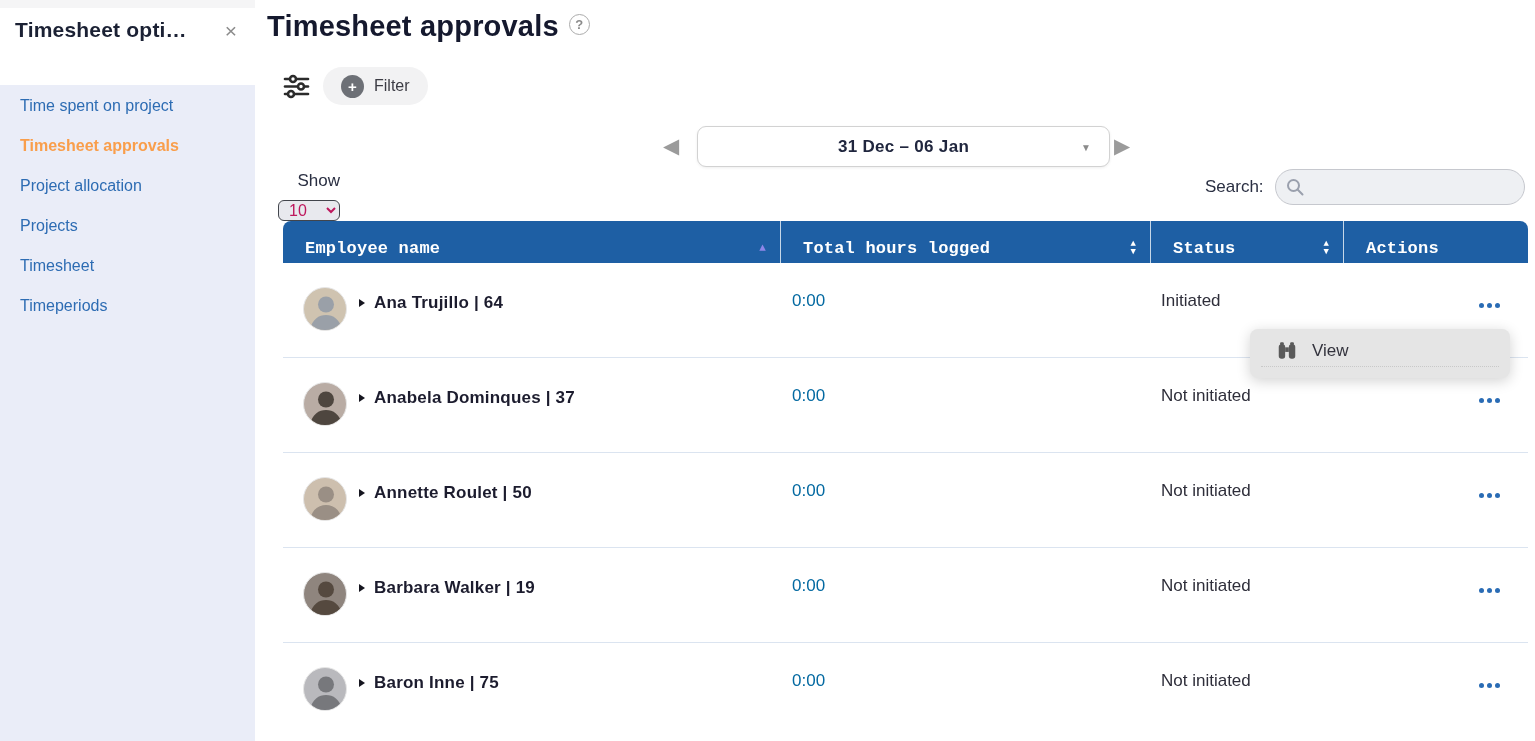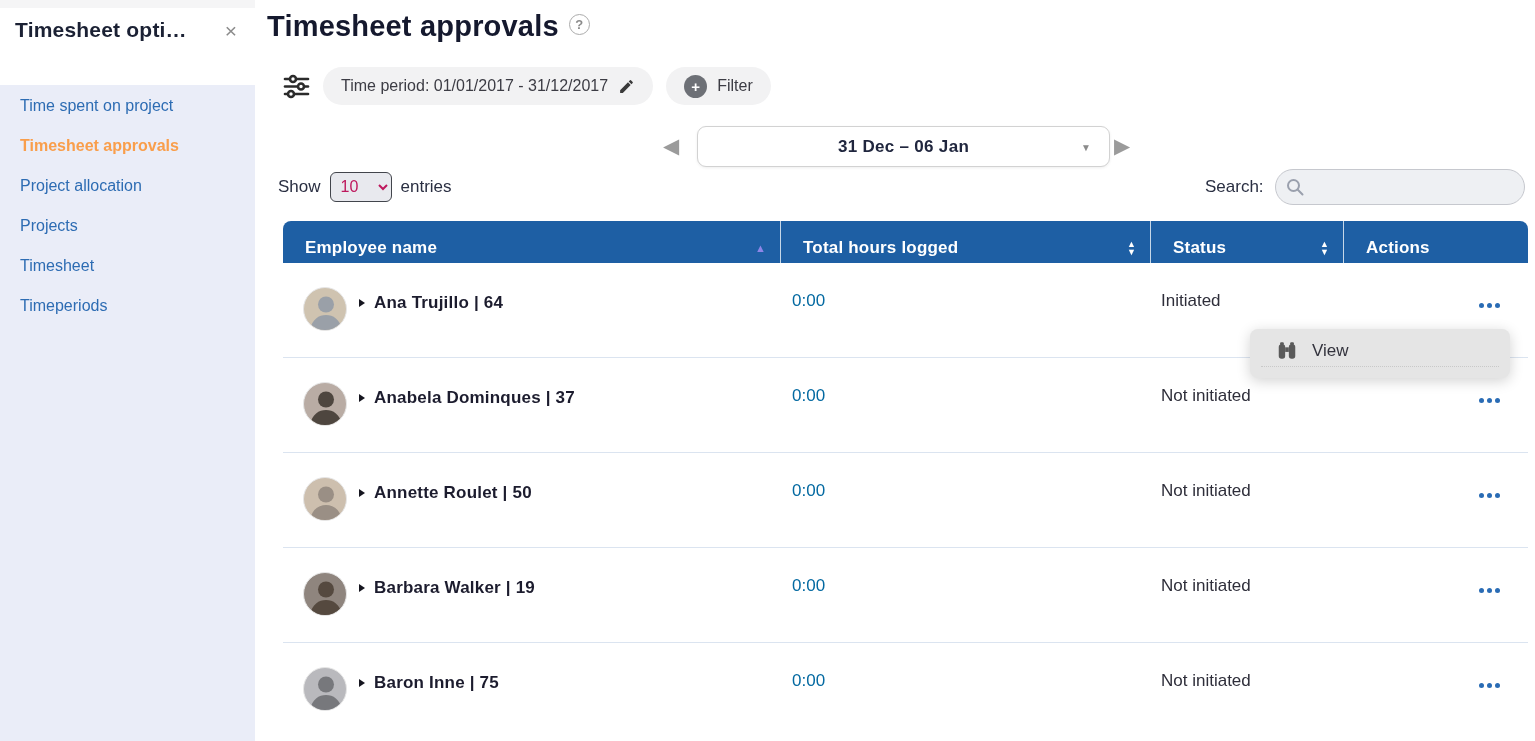--- a/index.html
+++ b/index.html
@@ -44,36 +44,36 @@
     font-family:inherit; line-height:1; }
   .week-prev { left:663px; top:135px; }
   .week-next { left:1114px; top:135px; }
   .week-box { position:absolute; left:697px; top:126px; width:413px; height:41px; background:#fff;
     border:1px solid #d2d2d2; border-radius:9px; box-shadow:0 1px 3px rgba(0,0,0,.07);
     display:flex; align-items:center; justify-content:center; cursor:pointer; }
   .week-range { font-size:17px; font-weight:700; color:#20263e; letter-spacing:.3px; }
   .week-caret { position:absolute; right:18px; top:15px; font-size:10px; color:#8b8b8b; }
 
   
-  .show-group { position:absolute; left:278px; top:171px; display:flex; align-items:center; gap:9px;
-    font-size:17px; color:#2a2f42; height:31px; }
+  .show-group { position:absolute; left:278px; top:171px; display:flex; align-items:flex-end; gap:9px;
+    font-size:17px; color:#2a2f42; height:31px;flex-direction:column; }
   .page-size-select { height:30px; min-width:62px; background:#e8e9ee; border:1px solid #42454c;
     border-radius:6px; font-size:16px; color:#be185d; padding:0 6px; font-family:inherit; }
   .search-group { position:absolute; left:1205px; top:169px; display:flex; align-items:center; gap:11px;
     font-size:17px; color:#2a2f42; }
   .search-wrap { position:relative; width:250px; height:36px; }
   .search-input { width:250px; height:36px; border:1px solid #c6c8ce; border-radius:18px; background:#eef0f3;
     padding:0 14px 0 36px; font-size:15px; font-family:inherit; color:#2a2f42; outline:none; }
   .search-icon { position:absolute; left:10px; top:8px; width:20px; height:20px; }
 
   
   .table { position:absolute; left:283px; top:221px; width:1245px; }
   .thead { display:flex; height:42px; background:#1e5fa4; border-radius:8px 8px 0 0; color:#fff; }
   .th { display:flex; align-items:center; justify-content:space-between; padding:12px 14px 0 22px;
-    font-size:17px; font-weight:700; letter-spacing:.2px; }
+    font-size:17px; font-weight:700; letter-spacing:.2px;font-family:Liberation Mono, monospace; }
   .th + .th { border-left:1px solid rgba(255,255,255,.75); }
   .th-name   { width:497px; }
   .th-hours  { width:370px; }
   .th-status { width:193px; }
   .th-actions{ width:185px; cursor:default; }
   .th-sortable { cursor:pointer; }
   .sort-asc-only { font-size:11px; color:#8d86e8; line-height:1; }
   .sort-both { display:flex; flex-direction:column; align-items:center; gap:0; }
   .sort-both span { font-size:9px; line-height:8px; color:#ffffff; }
 
@@ -135,26 +135,20 @@
     <g stroke="#2b2b2b" stroke-width="2.6" stroke-linecap="round" fill="#ffffff">
       <line x1="2" y1="6" x2="25" y2="6"></line>
         <circle cx="10" cy="6" r="3"></circle>
       <line x1="2" y1="13.5" x2="25" y2="13.5"></line>
         <circle cx="18" cy="13.5" r="3"></circle>
       <line x1="2" y1="21" x2="25" y2="21"></line>
         <circle cx="8" cy="21" r="3"></circle>
     </g>
   </svg>
   <div class="pill">
-    <span>Time period: 01/01/2017 - 31/12/2017</span>
-    <svg class="pencil-icon" viewBox="0 0 24 24" fill="#3a3a3a">
-      <path d="M3 17.2V21h3.8L17.9 9.9l-3.8-3.8L3 17.2zM20.7 7.1a1 1 0 0 0 0-1.4l-2.4-2.4a1 1 0 0 0-1.4 0l-1.8 1.8 3.8 3.8 1.8-1.8z"></path>
-    </svg>
-  </div>
-  <div class="pill">
     <span class="plus-circle">+</span>
     <span>Filter</span>
   </div>
 </div>
 
 <button class="week-arrow week-prev">◀</button>
 <div class="week-box">
   <span class="week-range">31 Dec – 06 Jan</span>
   <span class="week-caret">▼</span>
 </div>

